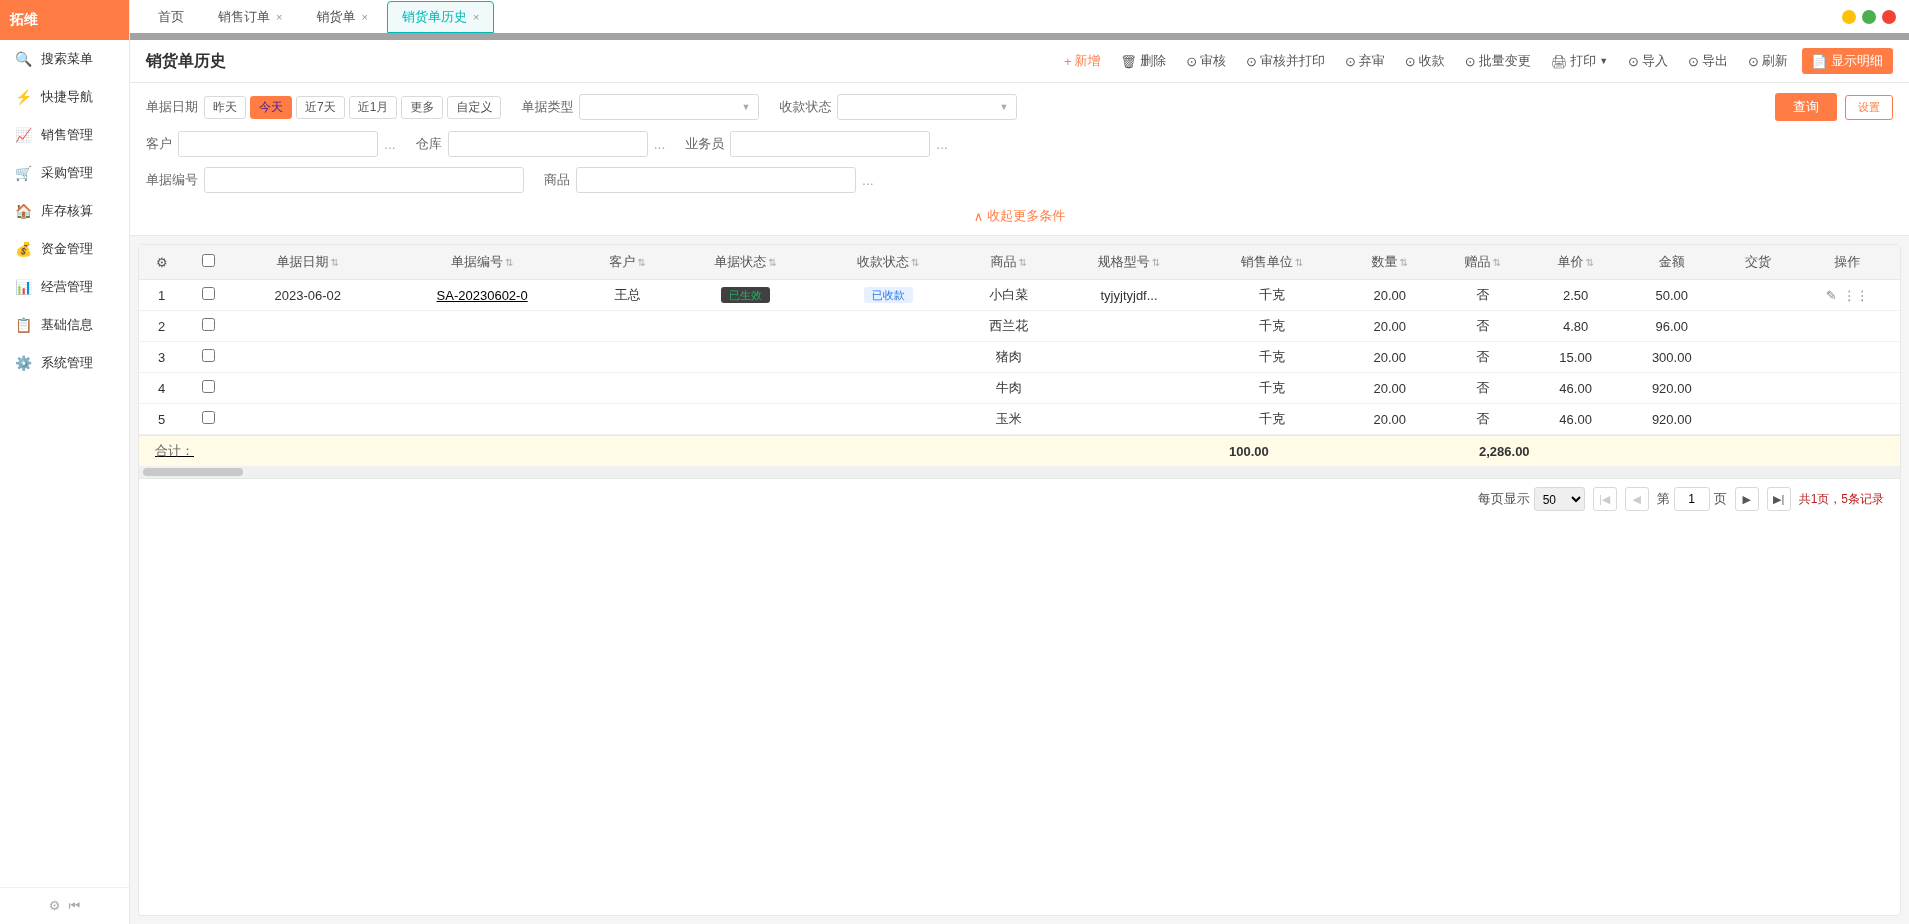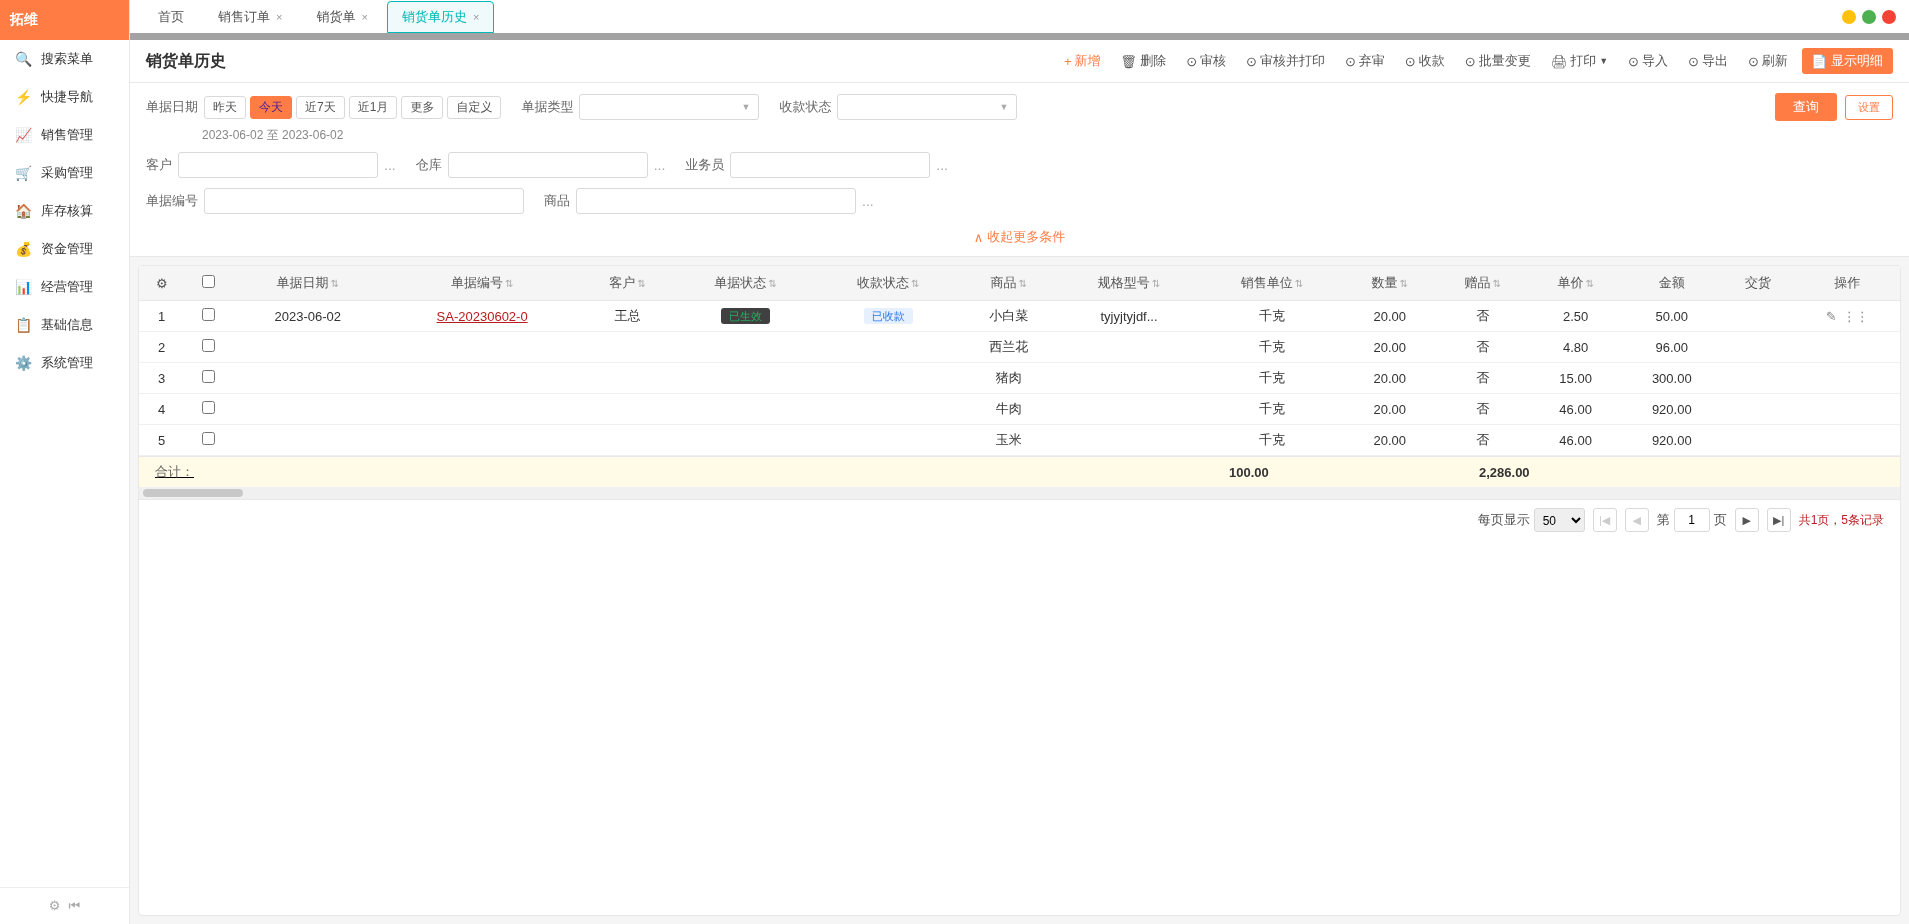--- a/index.html
+++ b/index.html
@@ -59,21 +59,21 @@
     table { width: 100%; border-collapse: collapse; font-size: 12px; }
     thead tr { background: #f5f5f5; }
     th { border-bottom: 1px solid #e8e8e8; padding: 8px 6px; text-align: center; color: #555; font-weight: normal; white-space: nowrap; }
     td { border-bottom: 1px solid #f0f0f0; padding: 6px 6px; text-align: center; color: #333; }
     .col-sortable { display: flex; align-items: center; justify-content: center; gap: 2px; cursor: pointer; }
     .sort-icon { font-size: 10px; color: #aaa; }
     .badge-active { background: #404040; color: #27ae60; border-radius: 3px; padding: 2px 8px; font-size: 11px; }
     .badge-paid { background: #e6f0ff; color: #2d7ae6; border-radius: 3px; padding: 2px 8px; font-size: 11px; }
     .action-icons { display: flex; gap: 6px; justify-content: center; }
     .action-icon { color: #888; cursor: pointer; font-size: 13px; }
-    .link-text { color: #b91c1c; cursor: pointer; text-decoration: underline; }
+    .link-text { color: #000000; cursor: pointer; text-decoration: underline; }
 
     
     .table-footer { background: #fffbe6; border-top: 1px solid #e8e8e8; padding: 6px 16px; display: flex; align-items: center; gap: 20px; text-decoration: underline; }
     .footer-label { color: #666; font-size: 13px; }
     .footer-total { margin-left: auto; display: flex; gap: 40px; }
     .total-item { font-size: 13px; color: #333; font-weight: bold; }
 
     
     .pagination { padding: 8px 16px; display: flex; align-items: center; justify-content: flex-end; gap: 8px; background: #fff; border-top: 1px solid #e8e8e8; }
     .page-size-select { display: flex; align-items: center; gap: 4px; font-size: 12px; color: #555; }
@@ -247,23 +247,20 @@
             <span style="font-size:9px;color:#aaa;">▼</span>
           </div>
         </div>
 
         <div class="filter-actions">
           <button class="btn-query">查询</button>
           <button class="btn-set">设置</button>
         </div>
       </div>
 
-      <div style="margin-left:56px;margin-bottom:8px;margin-top:-4px;">
-        <span class="date-range">2023-06-02 至 2023-06-02</span>
-      </div>
 
       <div class="filter-row">
         <div class="filter-item">
           <span class="filter-label">客户</span>
           <input class="filter-input" type="text" style="">
           <span class="dots">...</span>
         </div>
         <div class="filter-item">
           <span class="filter-label">仓库</span>
           <input class="filter-input" type="text" style="">

